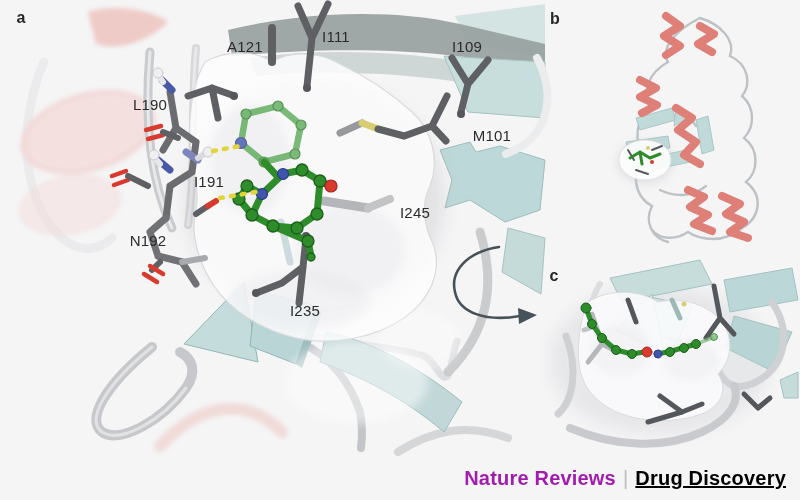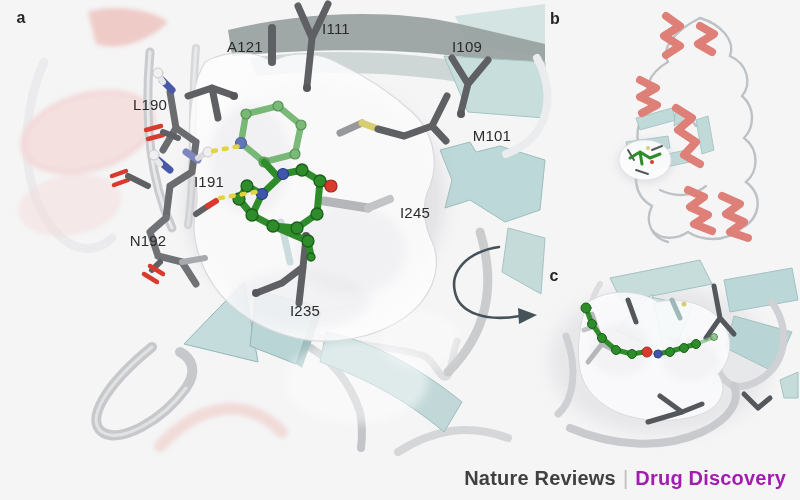--- a/index.html
+++ b/index.html
@@ -2,23 +2,23 @@
 <html><head>
 <meta charset="utf-8">
 <style>
   html,body{margin:0;padding:0;}
   body{font-family:"Liberation Sans",sans-serif;background:#f5f5f6;}
   .figure{position:relative;width:800px;height:500px;background:#f5f5f6;overflow:hidden;}
   .figure svg{position:absolute;left:0;top:0;}
   .plabel{position:absolute;transform:translate(-50%,-50%);font-weight:bold;font-size:16px;color:#262626;}
   .rlabel{position:absolute;transform:translate(-50%,-50%);font-size:15px;color:#2b2b2b;letter-spacing:.2px;white-space:nowrap;}
   .footer{position:absolute;right:14px;bottom:10px;font-size:20px;font-weight:bold;letter-spacing:.2px;white-space:nowrap;}
-  .footer .fgray{color:#404040;}
+  .footer .fgray{color:#a21caf;}
   .footer .fsep{color:#bdbdbd;margin:0 7px;font-weight:normal;}
-  .footer .forange{color:#a21caf;}
+  .footer .forange{color:#000000;text-decoration:underline;}
 </style>
 </head>
 <body>
 
 <div class="figure">
 
 <svg width="800" height="500" viewBox="0 0 800 500">
   <defs>
     <filter id="b2" x="-30%" y="-30%" width="160%" height="160%">
           <feGaussianBlur stdDeviation="2"></feGaussianBlur>
@@ -266,21 +266,21 @@
       <circle cx="658" cy="354" r="4" fill="#4056aa" stroke="#2a3c85" stroke-width="1"></circle>
     </g>
   </g>
 </svg>
 
   <div class="plabel" style="left:21px;top:18px">a</div>
   <div class="plabel" style="left:555px;top:19px">b</div>
   <div class="plabel" style="left:554px;top:276px">c</div>
 
   <div class="rlabel" style="left:245px;top:46px">A121</div>
-  <div class="rlabel" style="left:336px;top:28px">I111</div>
+  <div class="rlabel" style="left:336px;top:36px">I111</div>
   <div class="rlabel" style="left:467px;top:46px">I109</div>
   <div class="rlabel" style="left:492px;top:135px">M101</div>
   <div class="rlabel" style="left:150px;top:104px">L190</div>
   <div class="rlabel" style="left:209px;top:181px">I191</div>
   <div class="rlabel" style="left:148px;top:240px">N192</div>
   <div class="rlabel" style="left:415px;top:212px">I245</div>
   <div class="rlabel" style="left:305px;top:310px">I235</div>
 
   <div class="footer">
     <span class="fgray">Nature Reviews</span><span class="fsep">|</span><span class="forange">Drug Discovery</span>

